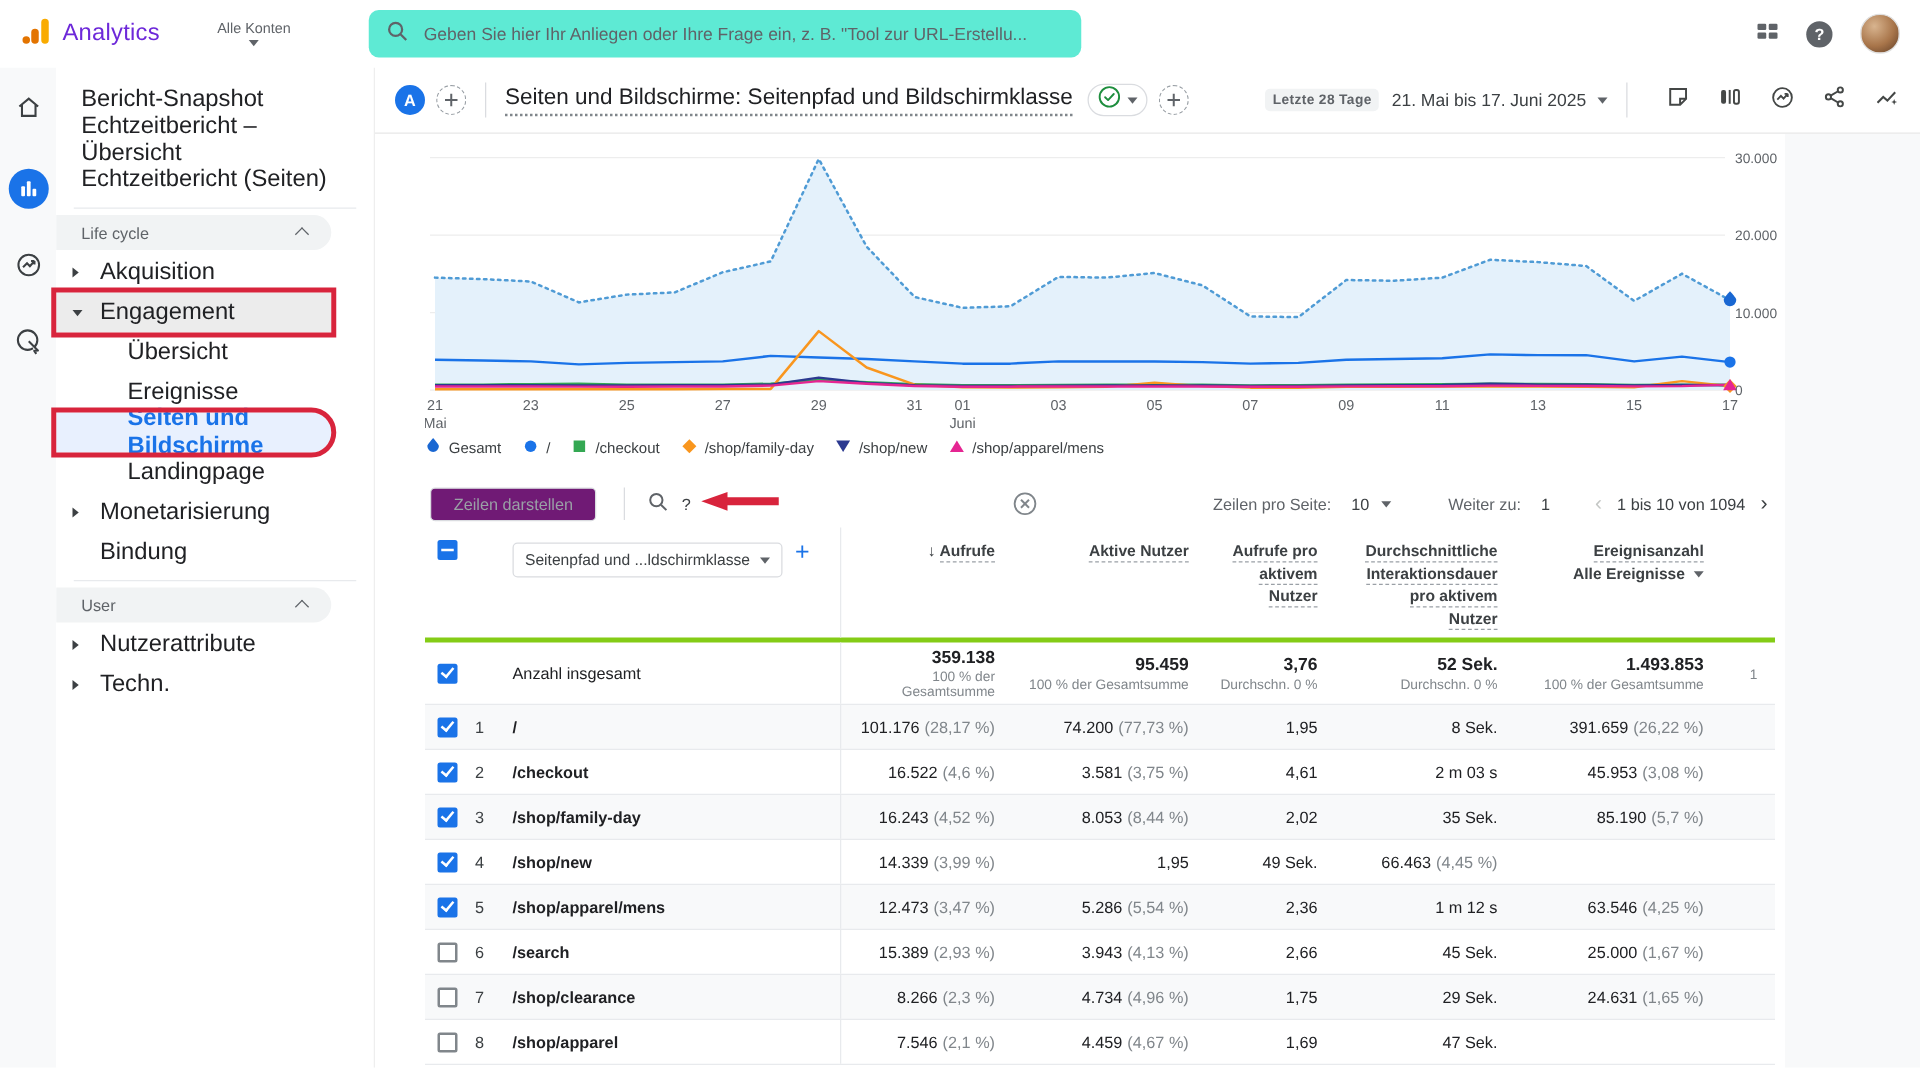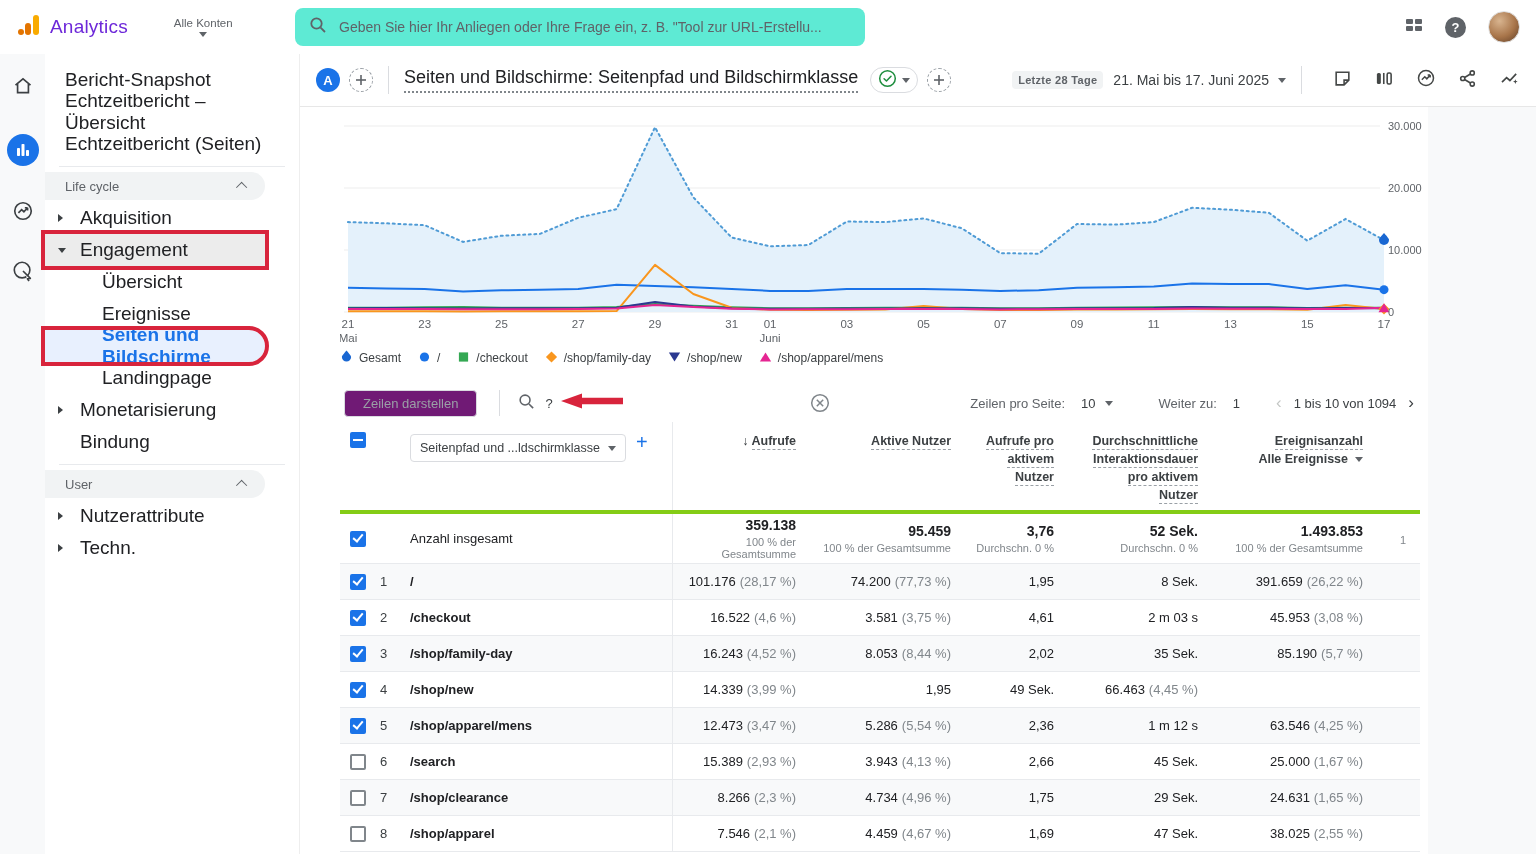--- a/index.html
+++ b/index.html
@@ -723,20 +723,16 @@
         <div class="cell num">
           <span>4.459</span>
           <span class="pct">(4,67 %)</span>
         </div>
         <div class="cell num">
           <span>1,69</span>
         </div>
         <div class="cell num">
           <span>47 Sek.</span>
         </div>
-        <div class="cell num">
-          <span>38.025</span>
-          <span class="pct">(2,55 %)</span>
-        </div>
         <div class="cell "></div>
       </div>
     </div>
 </main>
 
 </body></html>

